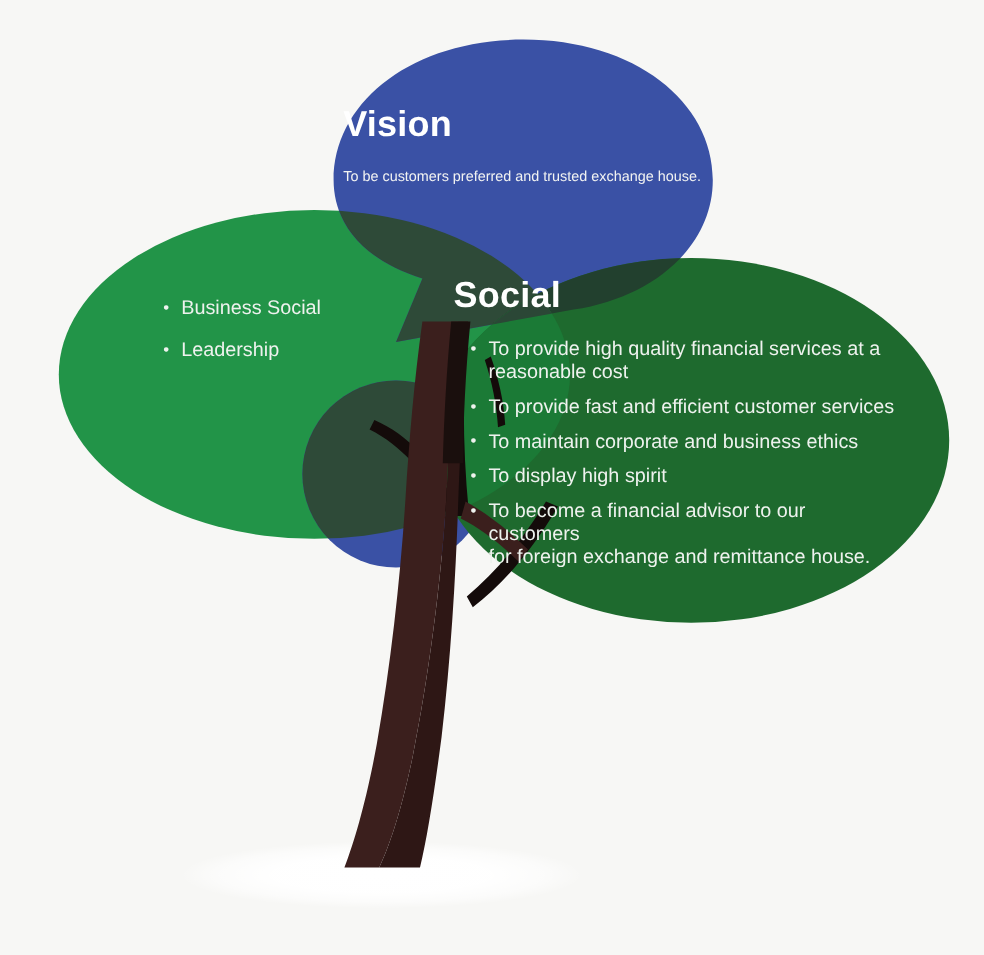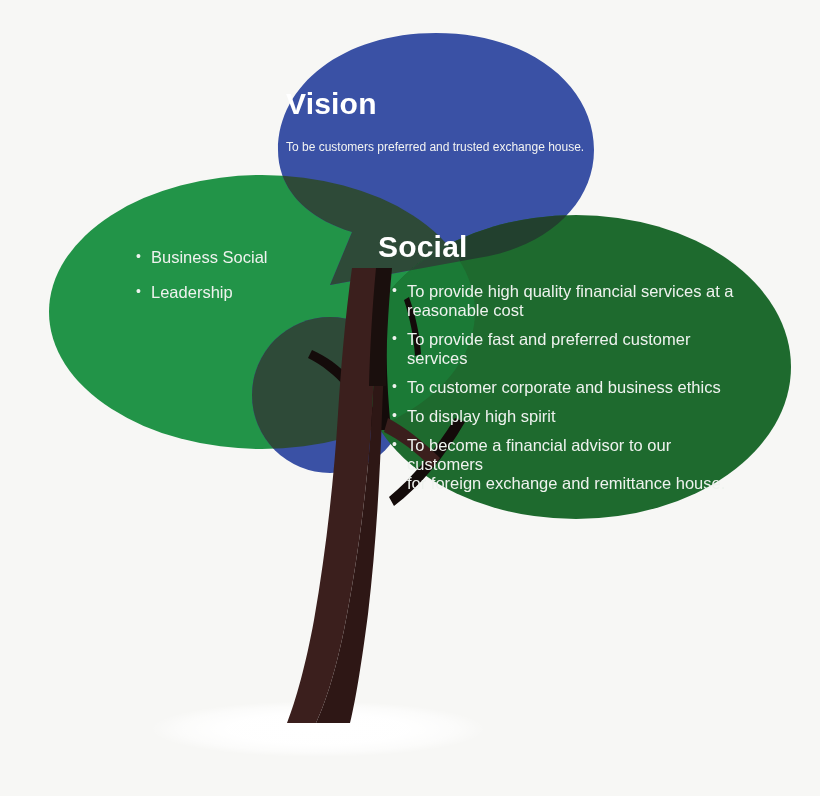--- a/index.html
+++ b/index.html
@@ -217,22 +217,22 @@
         <li>Business Social</li>
         <li>Leadership</li>
       </ul>
     </div>
 
     <div class="txtblock" style="left:378px; top:228px; width:380px;">
       <div class="heading">Social</div>
       <ul class="bullets" id="mission-list" style="margin-top:16px;">
         <li>To provide high quality financial services at a
  reasonable cost</li>
-        <li>To provide fast and preferred customer services</li>
-        <li>To customer corporate and business ethics</li>
+        <li>To provide fast and efficient customer services</li>
+        <li>To maintain corporate and business ethics</li>
         <li>To display high spirit</li>
         <li>To become a financial advisor to our customers
 for foreign exchange and remittance house.</li>
       </ul>
     </div>
 
   </div>
 </div>
 
 </body></html>

